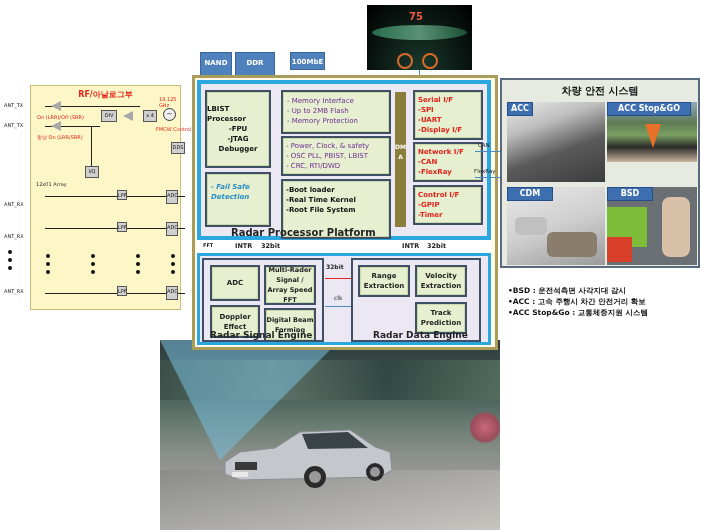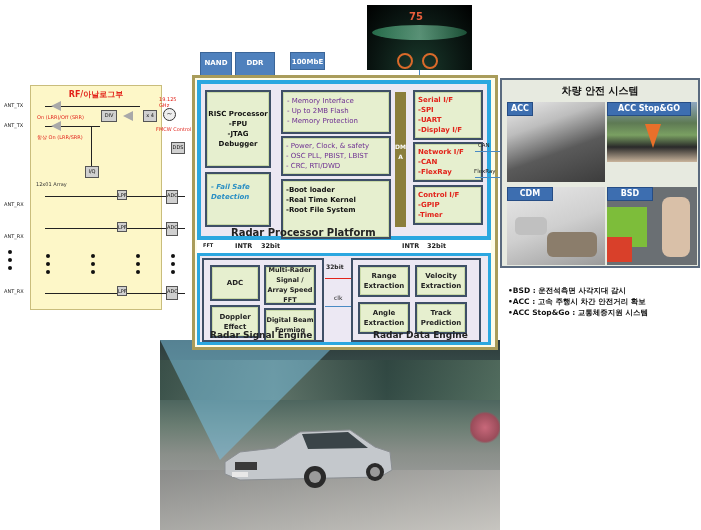--- a/index.html
+++ b/index.html
@@ -10,21 +10,21 @@
   .car-photo { left: 160px; top: 340px; width: 340px; height: 190px;
     background: linear-gradient(180deg, #2d3a3a 0%, #3f5a55 25%, #6a7d72 45%, #8a8f8a 60%, #9a9c9a 75%, #b7b5b0 100%); overflow: hidden; }
   .car-photo .blur1 { position:absolute; left:0; top:20px; width:340px; height:40px; background: linear-gradient(90deg,#3a5048,#64776b,#2f4640,#557060); opacity:.8; }
   .car-photo .beam { position:absolute; left:0; top:0; width:0; height:0;
     border-left: 60px solid transparent; border-right: 120px solid transparent; border-top: 120px solid rgba(120,190,220,.55); }
   .car-photo .road { position:absolute; left:0; top:130px; width:340px; height:60px; background: linear-gradient(170deg,#8b8c8a,#c7c5c0); }
   .car-photo .car { position:absolute; left:60px; top:82px; width:175px; height:70px; }
   .car-photo .roses { position:absolute; right:0; top:70px; width:30px; height:35px; background: radial-gradient(circle,#c8687a,#9a4c5a 60%,transparent 70%); }
 
   
-  .rf { left: 30px; top: 85px; width: 132px; height: 225px; background: #fdf7c8; border: 1px solid #c9bd7c; }
+  .rf { left: 30px; top: 85px; width: 151px; height: 225px; background: #fdf7c8; border: 1px solid #c9bd7c; }
   .rf-title { position:absolute; left:0; top:3px; width:100%; text-align:center; color:#e2231a; font-size:8px; font-weight:bold; }
   .ant { font-size:5px; color:#222; }
   .rf-label { font-size:5px; color:#e2231a; }
   .rf-box { position:absolute; background:#d0d0d0; border:1px solid #555; font-size:5px; text-align:center; line-height:8px; color:#111; }
   .tri { position:absolute; width:0; height:0; border-top:5px solid transparent; border-bottom:5px solid transparent; border-right:10px solid #a9a9a9; }
   .line { position:absolute; background:#222; }
   .dot { position:absolute; width:4px; height:4px; border-radius:50%; background:#111; }
 
   
   .mem { background:#4f81bd; border:1px solid #3a6598; color:#fff; font-size:7px; font-weight:bold; text-align:center; line-height:17px; padding-top:2px; }
@@ -146,21 +146,21 @@
 <div class="abs ant" style="left:4px;top:233px">ANT_RX</div>
 <div class="abs ant" style="left:4px;top:288px">ANT_RX</div>
 <div class="abs" style="left:8px;top:250px;width:4px;height:4px;border-radius:50%;background:#111"></div>
 <div class="abs" style="left:8px;top:258px;width:4px;height:4px;border-radius:50%;background:#111"></div>
 <div class="abs" style="left:8px;top:266px;width:4px;height:4px;border-radius:50%;background:#111"></div>
 
 <div class="abs platform-outer"></div>
 
 <div class="abs rpp">
   <div class="green-box" style="left:4px;top:6px;width:66px;height:78px;display:flex;flex-direction:column;align-items:center;justify-content:center">
-    <div class="dark-text">RISC Processor</div>
+    <div class="dark-text">LBIST Processor</div>
     <div class="dark-text">-FPU</div>
     <div class="dark-text">-JTAG</div>
     <div class="dark-text">Debugger</div>
   </div>
   <div class="green-box" style="left:80px;top:6px;width:110px;height:44px;padding:4px">
     <div class="purple-text">- Memory Interface</div>
     <div class="purple-text">- Up to 2MB Flash</div>
     <div class="purple-text">- Memory Protection</div>
   </div>
   <div class="green-box" style="left:80px;top:52px;width:110px;height:40px;padding:3px">
@@ -216,21 +216,20 @@
 </div>
 
 <div class="abs" style="left:326px;top:263px;font-size:6px;font-weight:bold;color:#222">32bit</div>
 <div class="abs" style="left:325px;top:278px;width:26px;height:1px;background:#e2231a"></div>
 <div class="abs" style="left:334px;top:294px;font-size:6px;color:#222">clk</div>
 <div class="abs" style="left:325px;top:306px;width:26px;height:1px;background:#4a8ac4"></div>
 
 <div class="inner-engine" style="left:351px;top:258px;width:130px;height:84px">
   <div class="cell" style="left:5px;top:5px;width:52px;height:32px">Range Extraction</div>
   <div class="cell" style="left:62px;top:5px;width:52px;height:32px">Velocity Extraction</div>
-  <div class="cell" style="left:5px;top:42px;width:52px;height:32px">Angle Extraction</div>
   <div class="cell" style="left:62px;top:42px;width:52px;height:32px">Track Prediction</div>
   <div class="engine-label" style="left:20px;top:70px">Radar Data Engine</div>
 </div>
 
 <div class="abs arrow-label" style="left:478px;top:142px">CAN</div>
 <div class="abs" style="left:475px;top:151px;width:25px;height:1px;background:#4a8ac4"></div>
 <div class="abs arrow-label" style="left:474px;top:168px">FlexRay</div>
 <div class="abs" style="left:475px;top:177px;width:25px;height:1px;background:#4a8ac4"></div>
 
 <div class="abs safety">

